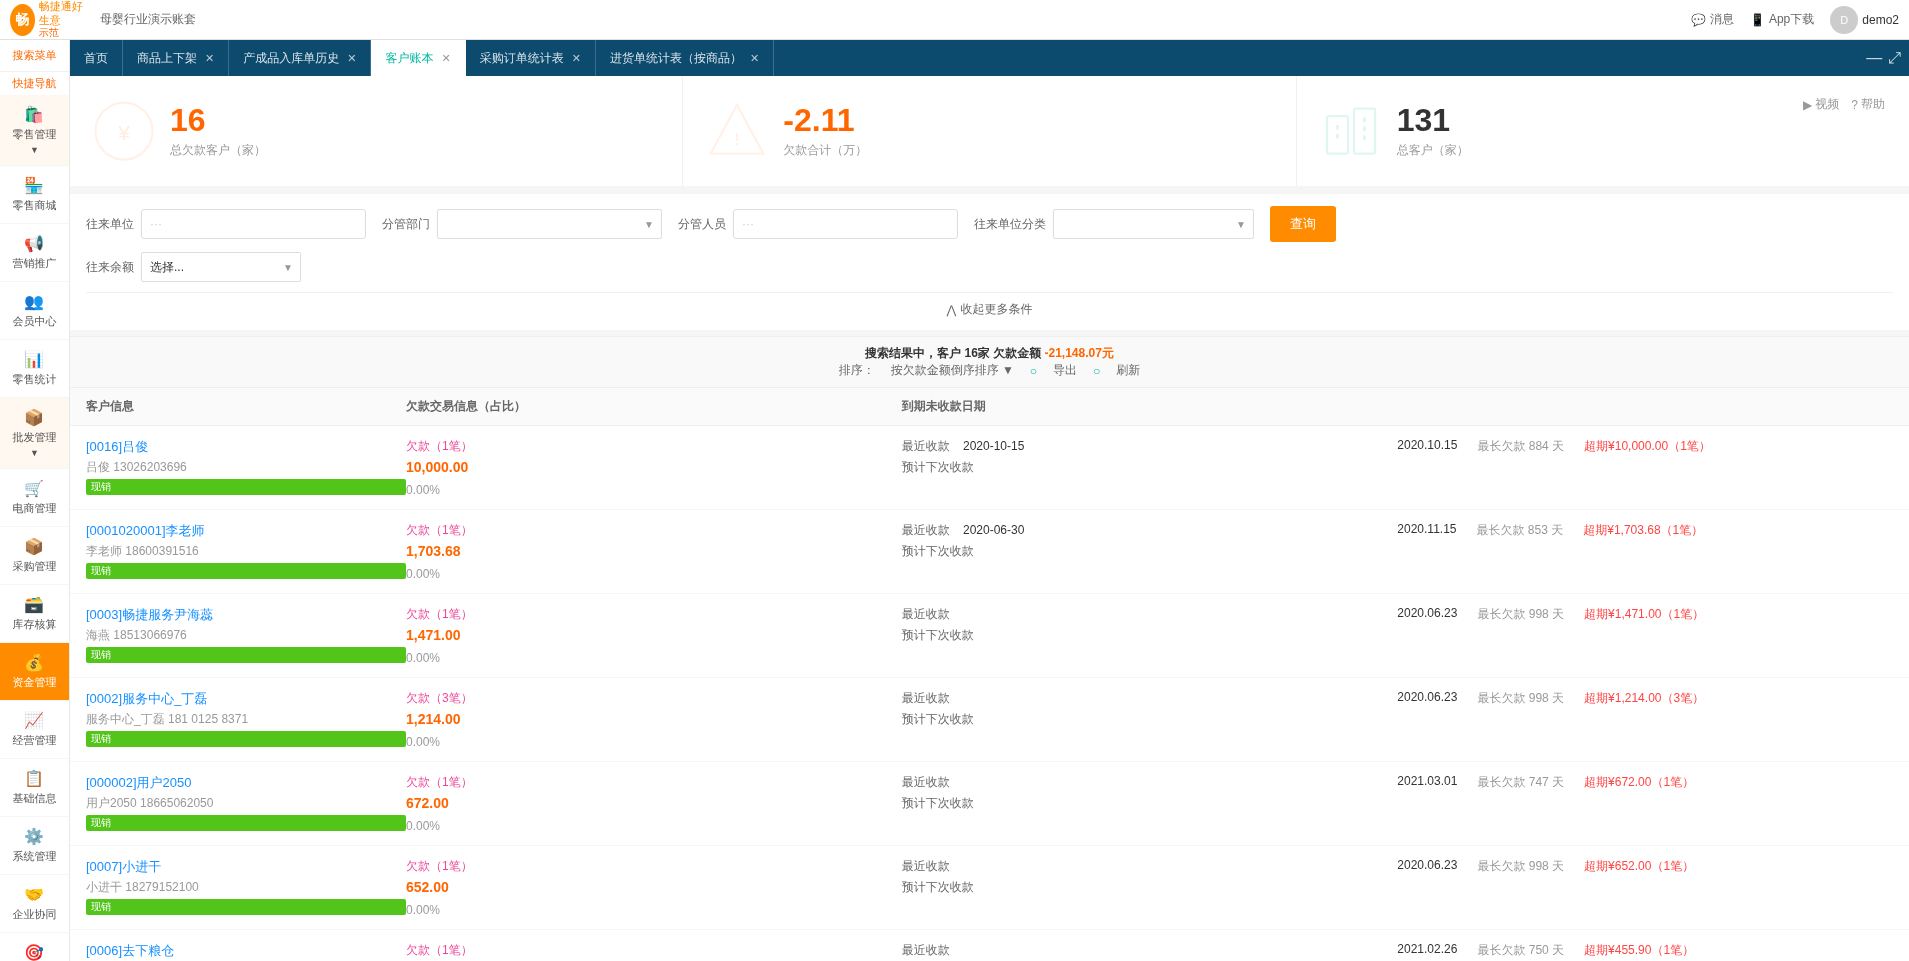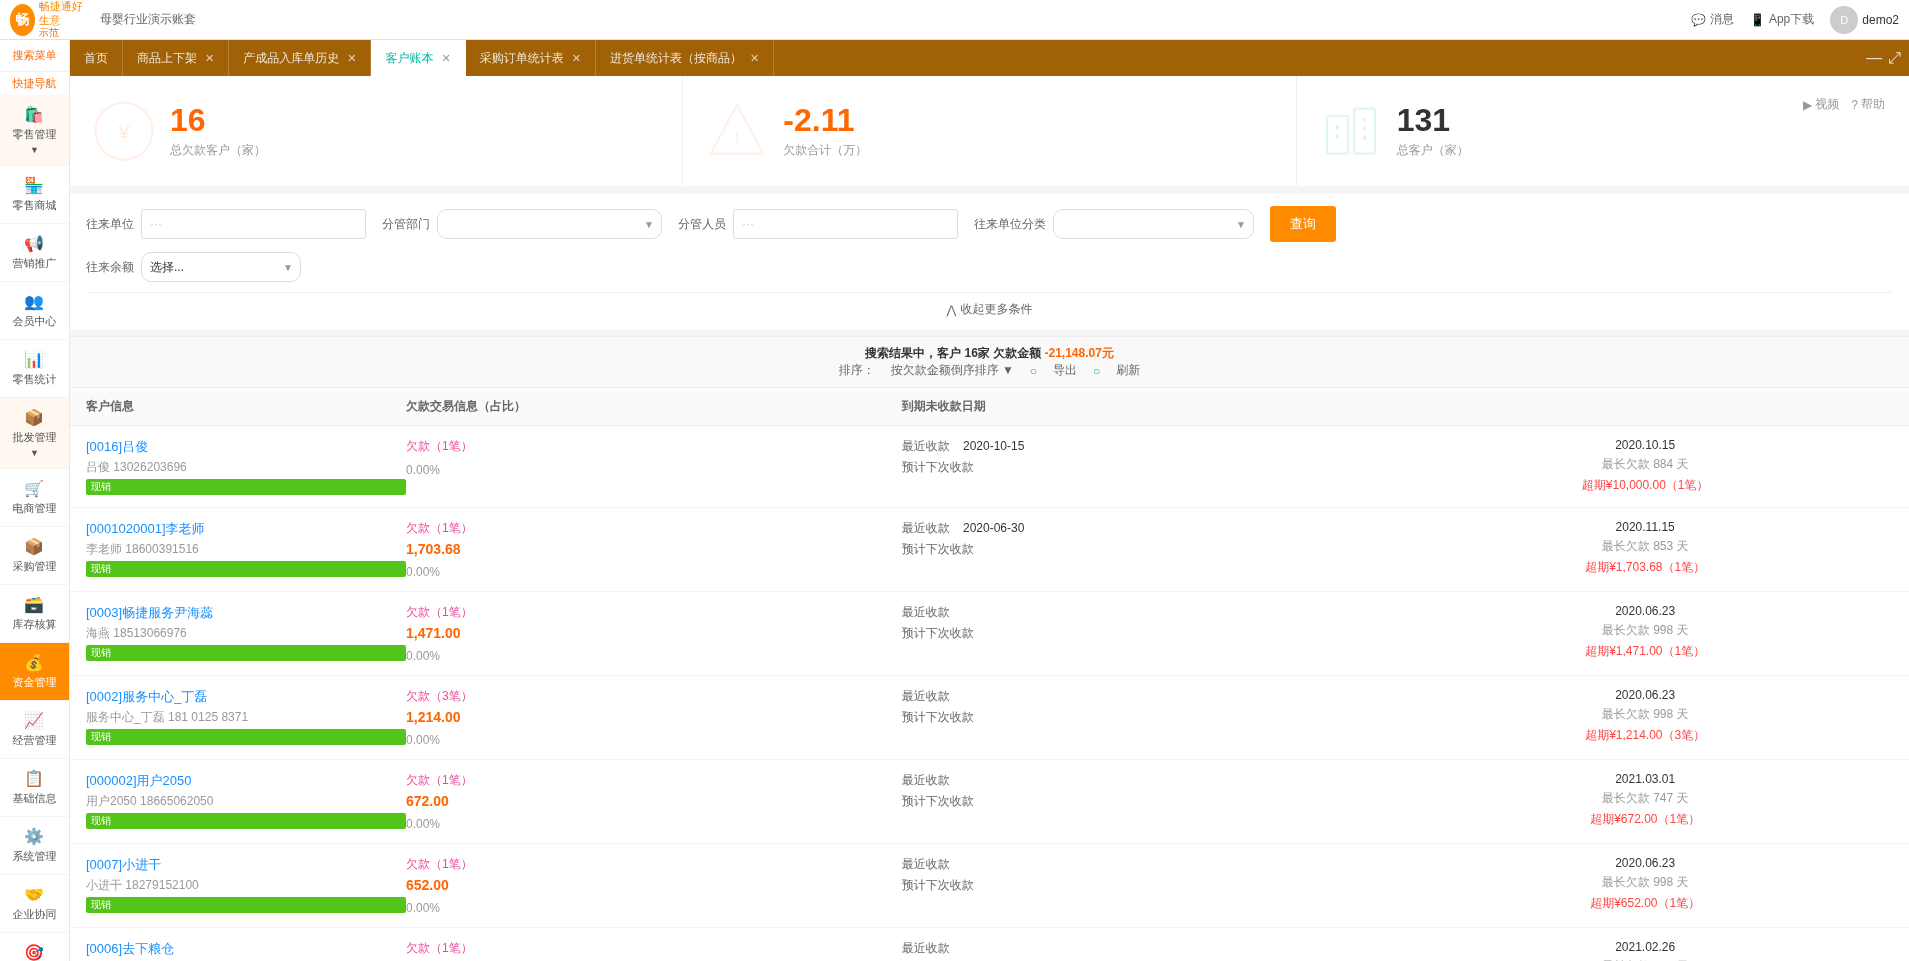--- a/index.html
+++ b/index.html
@@ -23,21 +23,21 @@
     
     .sidebar { width: 70px; background: #fff; display: flex; flex-direction: column; border-right: 1px solid #e8e8e8; overflow-y: auto; }
     .sidebar-search { padding: 8px 6px; font-size: 11px; color: #f60; cursor: pointer; border-bottom: 1px solid #f0f0f0; text-align: center; }
     .sidebar-nav-label { font-size: 11px; color: #f60; text-align: center; padding: 4px 0; cursor: pointer; }
     .sidebar-item { padding: 10px 6px; text-align: center; cursor: pointer; font-size: 11px; color: #555; display: flex; flex-direction: column; align-items: center; gap: 3px; border-bottom: 1px solid #f5f5f5; }
     .sidebar-item.active { background: #ff8c00; color: #fff; }
     .sidebar-item-icon { font-size: 16px; }
 
     
     .tab-bar-wrap { display: flex; flex-direction: column; flex: 1; overflow: hidden; }
-    .tab-bar { background: #a16207; display: flex; align-items: center; height: 36px; overflow: hidden; }
+    .tab-bar { background: #0c4a6e; display: flex; align-items: center; height: 36px; overflow: hidden; }
     .tab-item { padding: 0 14px; height: 36px; display: flex; align-items: center; font-size: 12px; color: rgba(255,255,255,0.85); cursor: pointer; white-space: nowrap; gap: 6px; border-right: 1px solid rgba(255,255,255,0.2); }
     .tab-item.active { background: #fff; color: #00b99f; }
     .tab-item .tab-close { font-size: 11px; color: rgba(255,255,255,0.7); margin-left: 2px; }
     .tab-item.active .tab-close { color: #999; }
     .tab-bar-actions { margin-left: auto; display: flex; align-items: center; padding: 0 8px; gap: 6px; }
     .tab-bar-action { color: rgba(255,255,255,0.8); font-size: 16px; cursor: pointer; }
 
     
     .content-area { background: #f5f5f5; flex: 1; overflow-y: auto; padding: 0; }
 
@@ -55,21 +55,21 @@
     .card-actions { margin-left: auto; display: flex; gap: 12px; font-size: 12px; color: #999; align-self: flex-start; padding-top: 4px; }
     .card-action { cursor: pointer; display: flex; align-items: center; gap: 3px; }
 
     
     .filter-area { background: #fff; padding: 12px 16px; margin-bottom: 6px; }
     .filter-row { display: flex; align-items: center; gap: 16px; margin-bottom: 10px; flex-wrap: wrap; }
     .filter-item { display: flex; align-items: center; gap: 7px; flex: 1; min-width: 200px; max-width: 280px; }
     .filter-label { font-size: 12px; color: #666; white-space: nowrap; }
     .filter-input-dots { flex: 1; height: 30px; border: 1px solid #ddd; border-radius: 3px; padding: 0 8px; font-size: 12px; outline: none; color: #ccc; display: flex; align-items: center; cursor: pointer; }
     .select-wrapper { flex: 1; position: relative; }
-    .select-wrapper select { width: 100%; height: 30px; border: 1px solid #ddd; border-radius: 10px; padding: 0 8px; font-size: 12px; outline: none; color: #333; appearance: none; background: #fff; cursor: pointer; }
+    .select-wrapper select { width: 100%; height: 30px; border: 1px solid #ddd; border-radius: 2px; padding: 0 8px; font-size: 12px; outline: none; color: #333; appearance: none; background: #fff; cursor: pointer; }
     .select-arrow { position: absolute; right: 8px; top: 50%; transform: translateY(-50%); color: #999; font-size: 10px; pointer-events: none; }
     .filter-btn-query { background: #ff8c00; color: #fff; border: none; padding: 0 20px; height: 36px; border-radius: 3px; font-size: 13px; cursor: pointer; white-space: nowrap; }
     .filter-collapse { display: flex; justify-content: center; align-items: center; gap: 4px; font-size: 12px; color: #666; cursor: pointer; border-top: 1px solid #f0f0f0; padding-top: 8px; margin-top: 2px; }
 
     
     .result-bar { background: #f9f9f9; padding: 8px 16px; display: flex; align-items: center; border-top: 1px solid #eee; border-bottom: 1px solid #eee; flex-direction: column; }
     .result-info { font-size: 12px; color: #666; }
     .result-info span { font-weight: bold; color: #333; }
     .result-info .neg { color: #f60; }
     .result-actions { display: flex; align-items: center; gap: 16px; font-size: 12px; color: #666; }
@@ -84,21 +84,21 @@
     .customer-info { display: flex; flex-direction: column; gap: 3px; }
     .customer-name { font-size: 13px; color: #1890ff; cursor: pointer; }
     .customer-phone { font-size: 12px; color: #999; }
     .tag-green { display: inline-block; background: #52c41a; color: #fff; font-size: 10px; padding: 1px 5px; border-radius: 2px; }
     .debt-info { display: flex; flex-direction: column; gap: 4px; }
     .debt-count { font-size: 12px; color: #ec4899; }
     .debt-amount { font-size: 14px; color: #f60; font-weight: bold; }
     .debt-pct { font-size: 12px; color: #999; margin-top: 4px; }
     .recovery-info { display: flex; flex-direction: column; gap: 4px; }
     .recovery-label { font-size: 12px; color: #666; }
-    .overdue-info { display: flex; flex-direction: column; gap: 4px; text-align: center; }
+    .overdue-info { display: flex; flex-direction: row; gap: 20px; text-align: center; }
     .overdue-date { font-size: 12px; color: #333; }
     .overdue-days { font-size: 12px; color: #999; }
     .overdue-link { font-size: 12px; color: #f44; cursor: pointer; }
 
     
     ::-webkit-scrollbar { width: 6px; height: 6px; }
     ::-webkit-scrollbar-track { background: #f1f1f1; }
     ::-webkit-scrollbar-thumb { background: #ccc; border-radius: 3px; }
   </style>
 </head>
@@ -363,20 +363,21 @@
           </div>
 
           <div class="table-row">
             <div class="customer-info">
               <span class="customer-name">[0016]吕俊</span>
               <span class="customer-phone">吕俊  13026203696</span>
               <span class="tag-green">现销</span>
             </div>
             <div class="debt-info">
               <span class="debt-count">欠款（1笔）</span>
+              <span class="debt-amount">10,000.00</span>
               <span class="debt-pct">0.00%</span>
             </div>
             <div class="recovery-info">
               <span class="recovery-label">最近收款&nbsp;&nbsp;&nbsp;&nbsp;<span style="color:#333;">2020-10-15</span></span>
               <span class="recovery-label">预计下次收款</span>
             </div>
             <div class="overdue-info">
               <span class="overdue-date">2020.10.15</span>
               <span class="overdue-days">最长欠款 884 天</span>
               <span class="overdue-link">超期¥10,000.00（1笔）</span>

